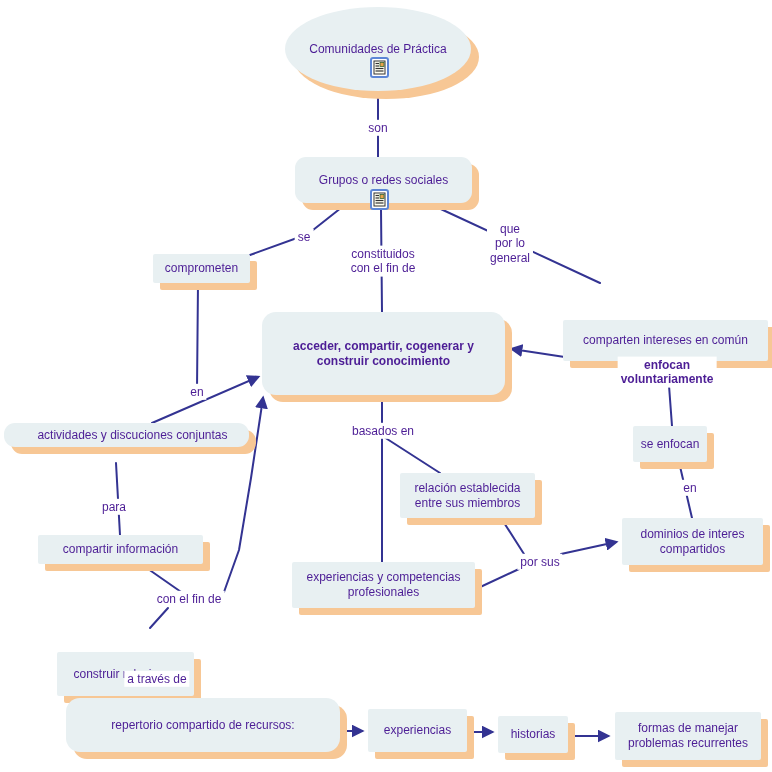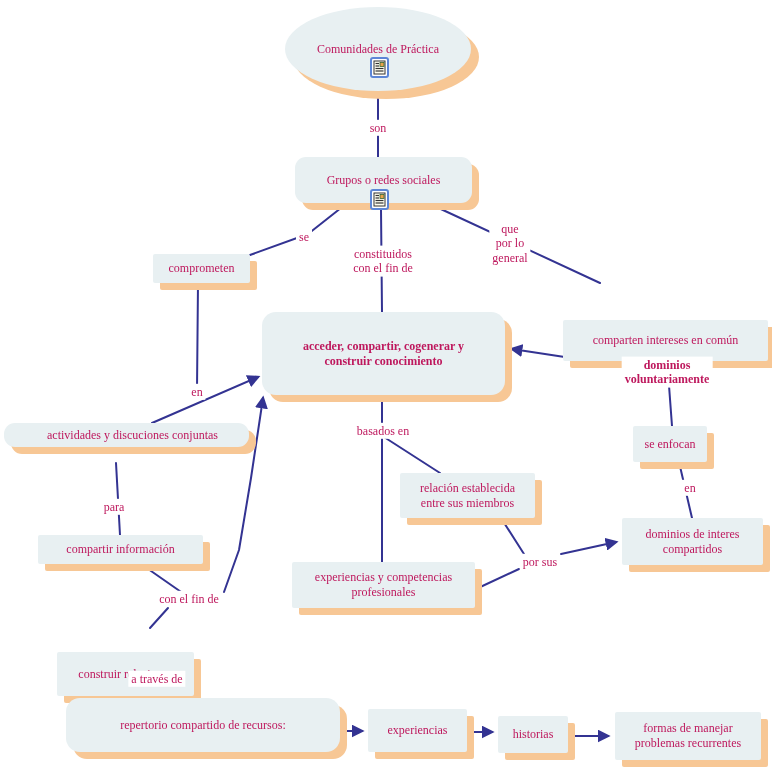--- a/index.html
+++ b/index.html
@@ -1,18 +1,18 @@
 <!DOCTYPE html>
 <html><head>
 <meta charset="utf-8">
 <style>
   html,body{margin:0;padding:0;background:#ffffff;}
   #map{
     position:relative;width:772px;height:772px;background:#ffffff;overflow:hidden;
-    font-family:Liberation Serif, serif;color:#be185d;
+    font-family:Liberation Sans, sans-serif;color:#4c1d95;
   }
   #edge-layer{position:absolute;left:0;top:0;width:772px;height:772px;}
   .node{
     position:absolute;display:flex;align-items:center;justify-content:center;
     background:#e8f0f2;box-shadow:7px 7px 0 #f7c795;
     font-size:12px;line-height:1.25;text-align:center;white-space:pre;
     z-index:2;
   }
   .node.rect{border-radius:2px;}
   .node.rounded{border-radius:11px;}
@@ -83,21 +83,21 @@
     <div class="node rect" style="left: 498px; top: 716px; width: 70px; height: 37px; text-align: right;">historias</div>
     <div class="node rect" style="left: 615px; top: 712px; width: 146px; height: 48px;">formas de manejar
 problemas recurrentes</div>
     <div class="link-label" style="left: 378px; top: 128px;">son</div>
     <div class="link-label" style="left: 304px; top: 237px;">se</div>
     <div class="link-label" style="left: 383px; top: 261px;">constituidos
 con el fin de</div>
     <div class="link-label" style="left: 510px; top: 244px;">que
 por lo
 general</div>
-    <div class="link-label bold" style="left: 667px; top: 372px;">dominios
+    <div class="link-label bold" style="left: 667px; top: 372px;">enfocan
 voluntariamente</div>
     <div class="link-label" style="left: 690px; top: 488px;">en</div>
     <div class="link-label" style="left: 383px; top: 431px;">basados en</div>
     <div class="link-label" style="left: 540px; top: 562px;">por sus</div>
     <div class="link-label" style="left: 197px; top: 392px;">en</div>
     <div class="link-label" style="left: 114px; top: 507px;">para</div>
     <div class="link-label" style="left: 189px; top: 599px;">con el fin de</div>
     <div class="link-label" style="left: 157px; top: 679px;">a través de</div>
     <div class="resource-icon" style="left: 370px; top: 57px;">
       <svg width="19" height="21" viewBox="0 0 19 21">

